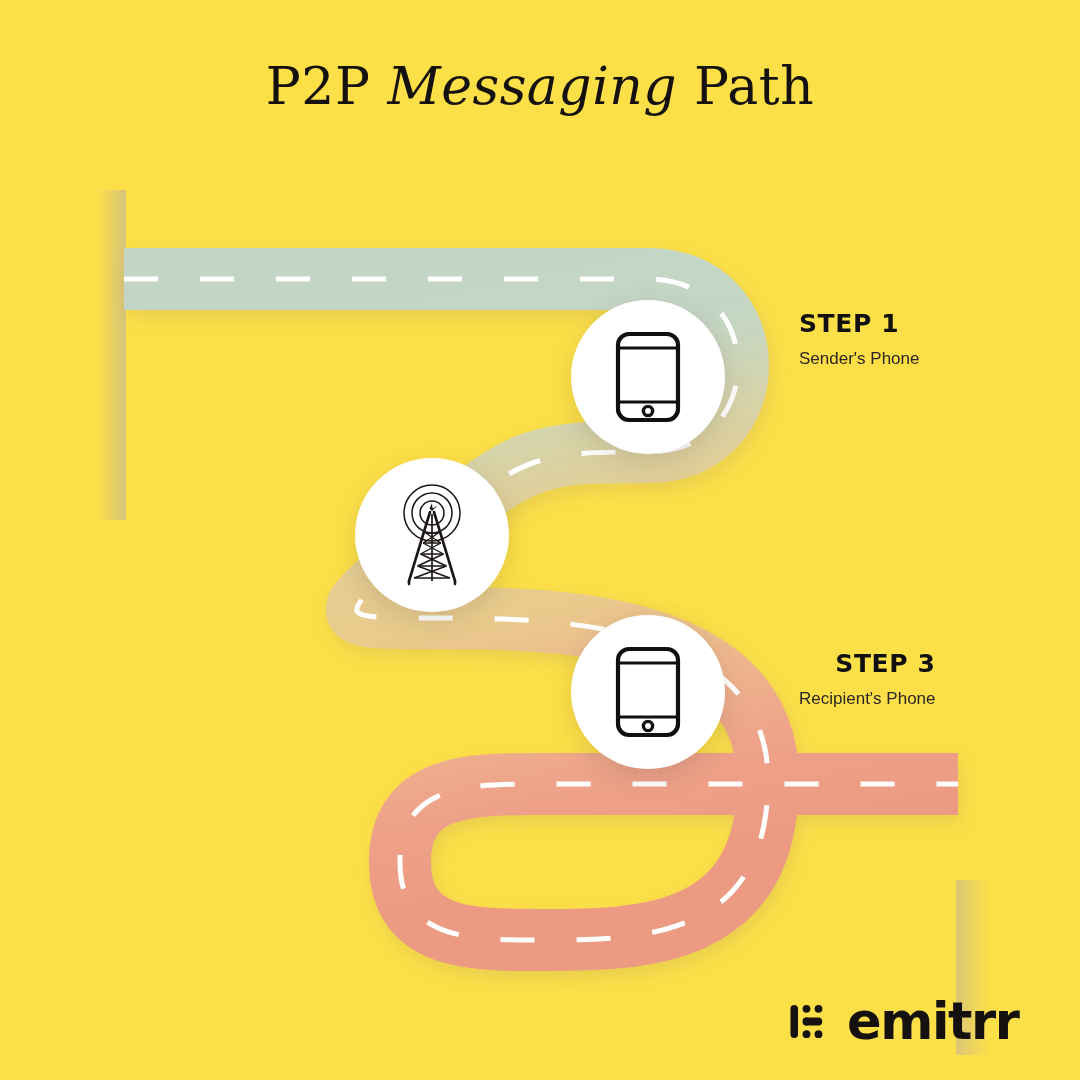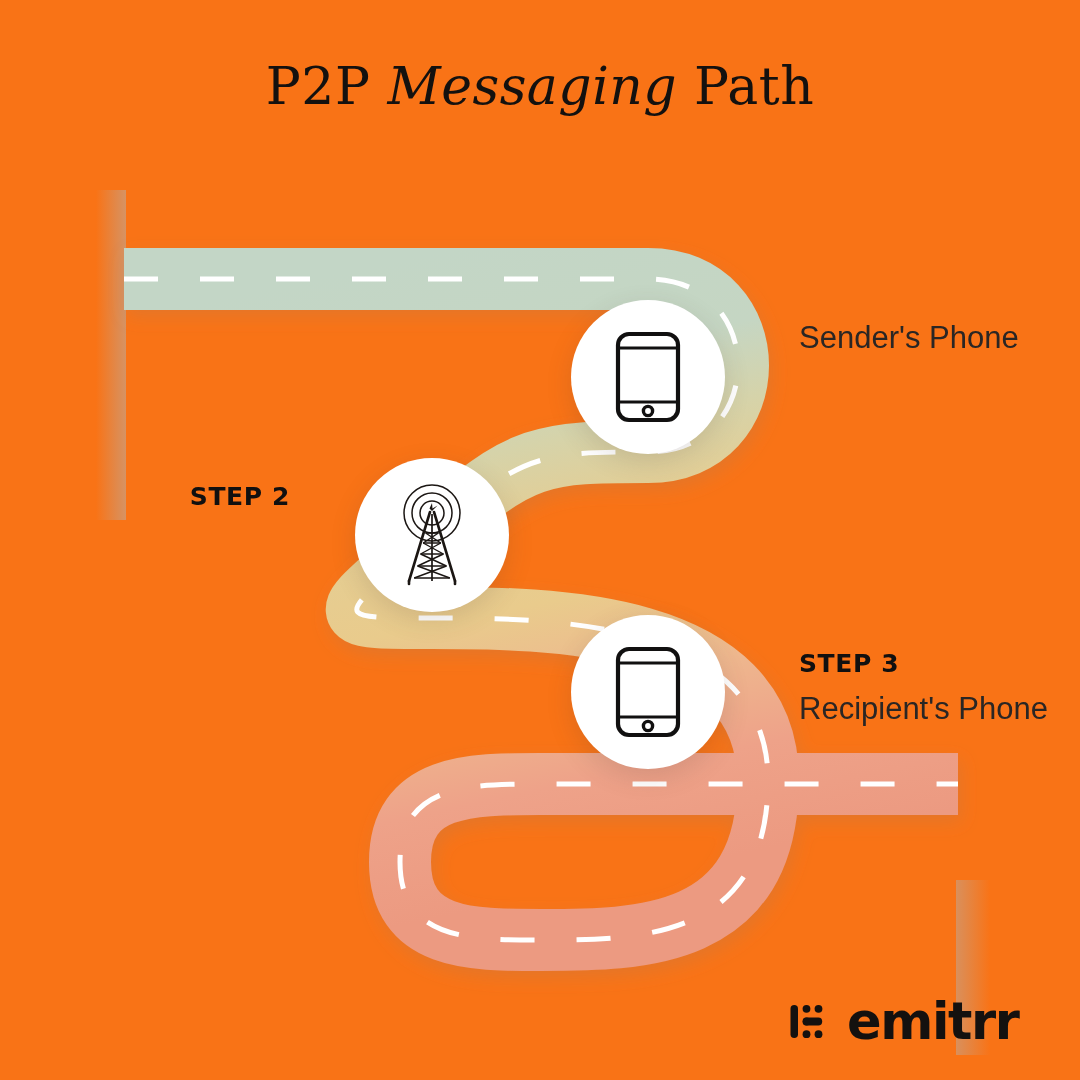--- a/index.html
+++ b/index.html
@@ -13,21 +13,21 @@
     font-family: "Liberation Sans", sans-serif;
     overflow: hidden;
     position: relative;
   }
   #stage {
     position: absolute;
     left: 0;
     top: 0;
     width: 1080px;
     height: 1080px;
-    background: #f97316;
+    background: #fde047;
   }
 
   
   .title {
     position: absolute;
     left: 0;
     top: 56px;
     width: 1080px;
     text-align: center;
     font-family: "DejaVu Serif", "Liberation Serif", serif;
@@ -76,29 +76,29 @@
   .step .step-title {
     font-family: "DejaVu Sans", "Liberation Sans", sans-serif;
     font-size: 25px;
     font-weight: 700;
     letter-spacing: 0.6px;
     line-height: 1.25;
     color: #111010;
   }
   .step .step-desc {
     font-family: "Liberation Sans", sans-serif;
-    font-size: 31px;
+    font-size: 17px;
     font-weight: 400;
     line-height: 1.35;
     color: #2a2624;
     margin-top: 9px;
   }
   #step-1 { left: 799px; top: 308px; text-align: left; }
   #step-2 { right: 790px; top: 481px; text-align: right; }
-  #step-3 { left: 799px; top: 648px; text-align: left; }
+  #step-3 { left: 799px; top: 648px; text-align: right; }
 
   
   .logo {
     position: absolute;
     left: 790px;
     top: 996px;
     display: flex;
     align-items: center;
     gap: 23px;
   }
@@ -232,25 +232,25 @@
   <div class="node" id="node-3">
     <svg width="66" height="92" viewBox="0 0 66 92">
       <rect x="3" y="3" width="60" height="86" rx="11" ry="11" fill="none" stroke="#111010" stroke-width="4.2"></rect>
       <line x1="3" y1="17" x2="63" y2="17" stroke="#111010" stroke-width="3.2"></line>
       <line x1="3" y1="71" x2="63" y2="71" stroke="#111010" stroke-width="3.2"></line>
       <circle cx="33" cy="80" r="4.6" fill="none" stroke="#111010" stroke-width="3.4"></circle>
     </svg>
   </div>
 
   <div class="step" id="step-1">
+    <div class="step-title">STEP 1</div>
     <div class="step-desc">Sender's Phone</div>
   </div>
 
   <div class="step" id="step-2">
-    <div class="step-title">STEP 2</div>
   </div>
 
   <div class="step" id="step-3">
     <div class="step-title">STEP 3</div>
     <div class="step-desc">Recipient's Phone</div>
   </div>
 
   <div class="logo">
     <svg class="logo-mark" width="34" height="36" viewBox="0 0 34 36">
 

